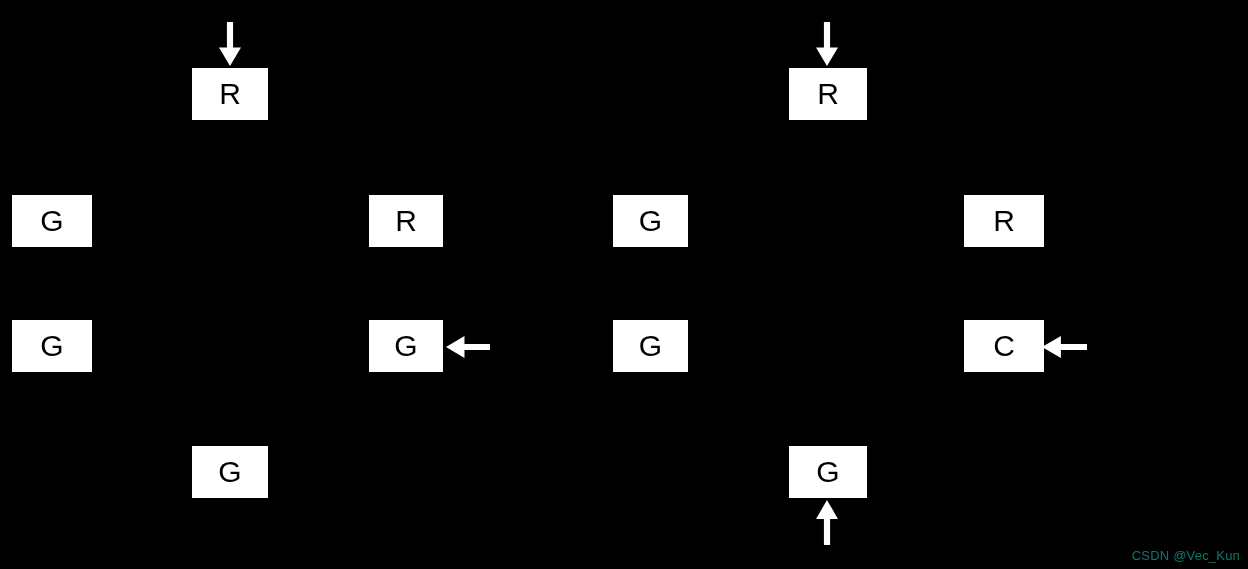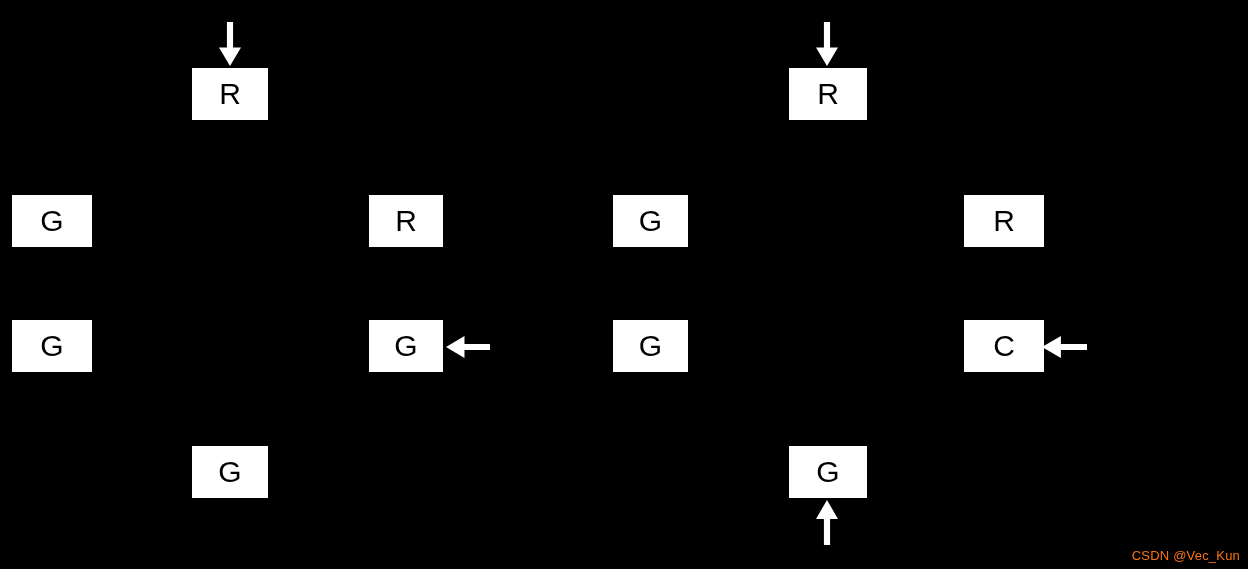--- a/index.html
+++ b/index.html
@@ -31,21 +31,21 @@
   .arrow {
     position: absolute;
   }
   .arrow svg {
     display: block;
   }
   .watermark {
     position: absolute;
     right: 8px;
     bottom: 6px;
-    color: #f97316;
+    color: #0f766e;
     font-family: "Liberation Sans", sans-serif;
     font-size: 13px;
     letter-spacing: 0.2px;
     white-space: nowrap;
   }
 </style>
 </head>
 <body>
 
 <div id="canvas">

